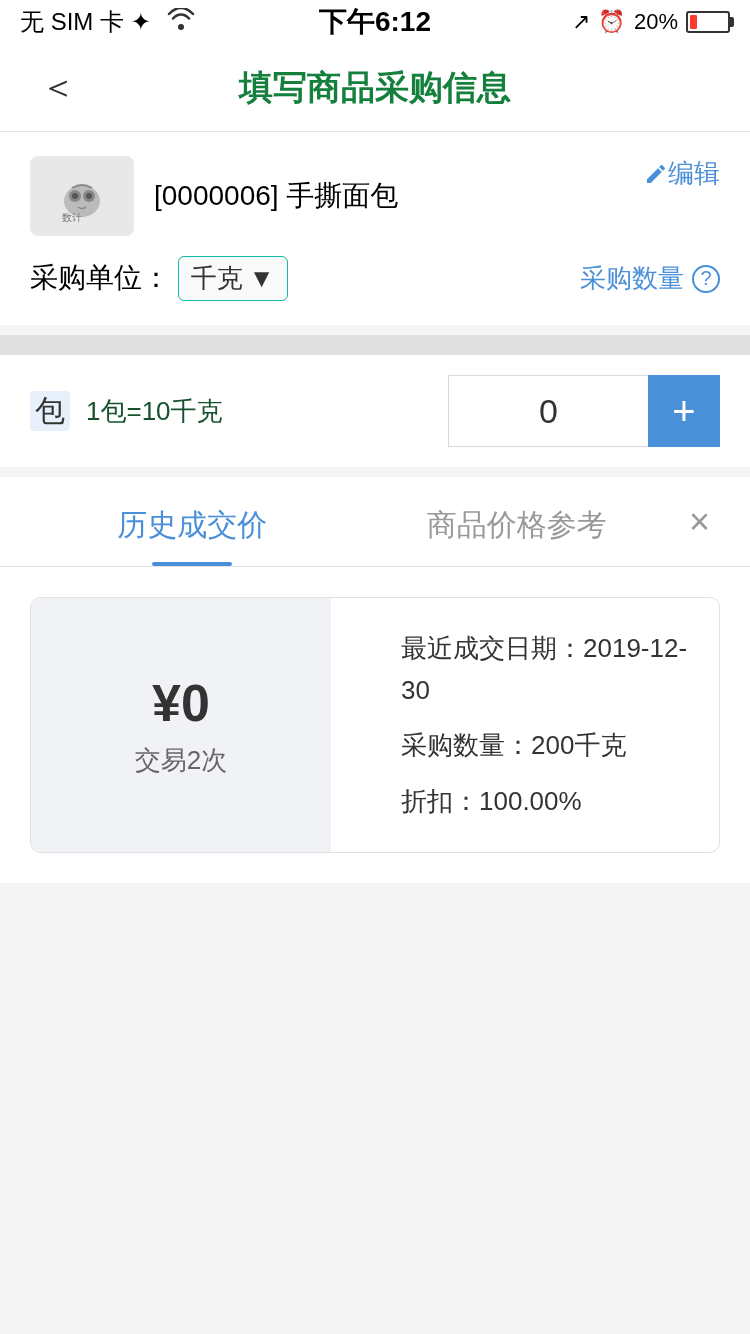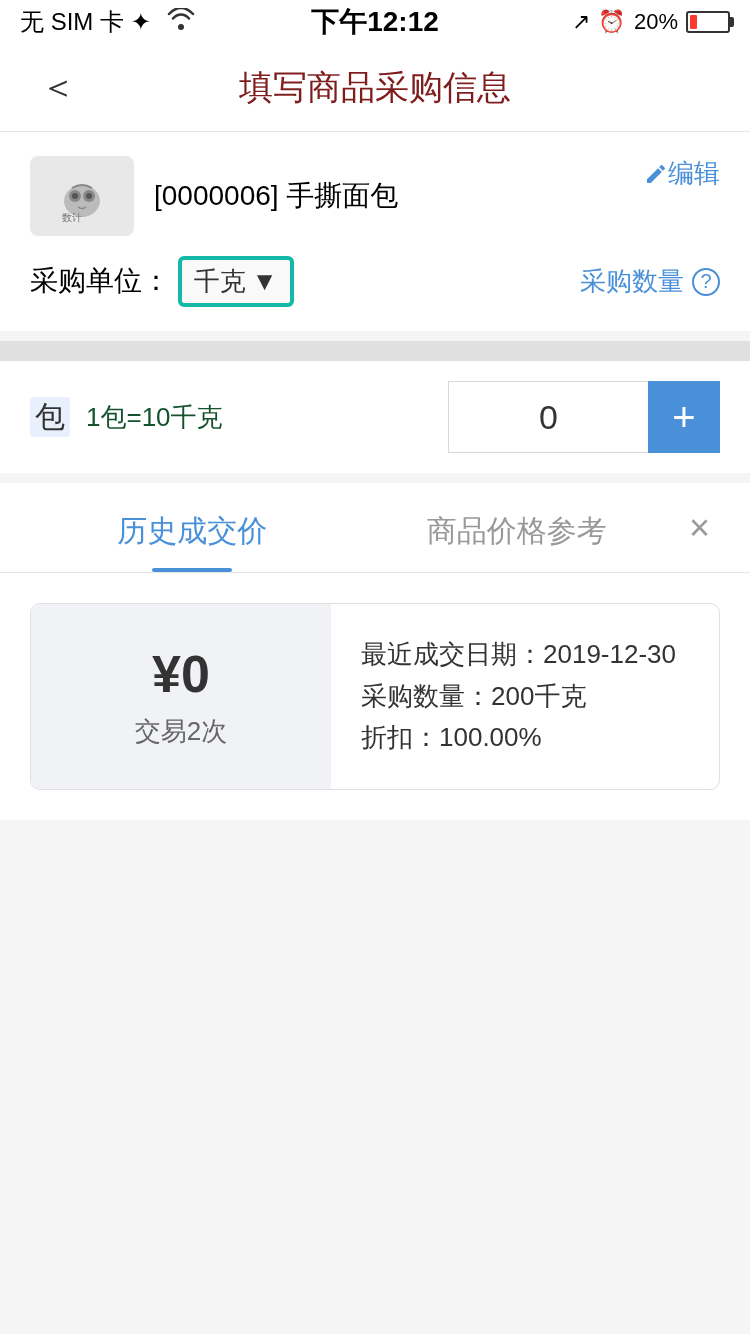--- a/index.html
+++ b/index.html
@@ -84,22 +84,22 @@
       font-size: 36px;
       color: #333;
       cursor: pointer;
       padding: 10px;
     }
     .nav-title {
       position: absolute;
       left: 50%;
       transform: translateX(-50%);
       font-size: 34px;
-      font-weight: 400;
-      color: #7f1d1d;
+      font-weight: 700;
+      color: #15803d;
     }
 
     
     .product-section {
       background: #fff;
       padding: 24px 30px;
       margin-bottom: 10px;
     }
     .product-header {
       display: flex;
@@ -131,21 +131,21 @@
     }
     .product-unit-row {
       display: flex;
       align-items: center;
       justify-content: space-between;
     }
     .unit-select {
       display: inline-flex;
       align-items: center;
       gap: 6px;
-      border: 4px solid #14b8a6;
+      border: 1px solid #14b8a6;
       border-radius: 6px;
       padding: 4px 12px;
       font-size: 26px;
       color: #333;
       background: #f9f9f9;
       cursor: pointer;
     }
     .price-ref {
       display: flex;
       align-items: center;
@@ -303,20 +303,22 @@
       font-size: 26px;
       color: #666;
       margin-top: 10px;
     }
     .card-right {
       flex: 1;
       padding: 30px 30px;
       display: flex;
       flex-direction: column;
       justify-content: space-between;
+      gap: 14px;
+      margin-left: 40px;
     }
     .card-info-row {
       font-size: 26px;
       color: #333;
       line-height: 1.6;
     }
 
     
     .main-content {
       background: #f5f5f5;
@@ -330,21 +332,21 @@
   <div class="status-left">
     <span>无 SIM 卡 ✦</span>
     <span>
       <svg width="28" height="22" viewBox="0 0 28 22" fill="none">
         <path d="M14 16a3 3 0 1 1 0 6 3 3 0 0 1 0-6z" fill="#333"></path>
         <path d="M6 10.5C8.2 8 11 6.5 14 6.5s5.8 1.5 8 4" stroke="#333" stroke-width="2.5" stroke-linecap="round" fill="none"></path>
         <path d="M2 6C5.5 2.2 9.5 0 14 0s8.5 2.2 12 6" stroke="#333" stroke-width="2.5" stroke-linecap="round" fill="none"></path>
       </svg>
     </span>
   </div>
-  <div class="status-center">下午12:12</div>
+  <div class="status-center">下午6:12</div>
   <div class="status-right">
     <span>↗</span>
     <span>⏰</span>
     <span>20%</span>
     <div class="battery-icon">
       <div class="battery-fill"></div>
     </div>
   </div>
 </div>
 

